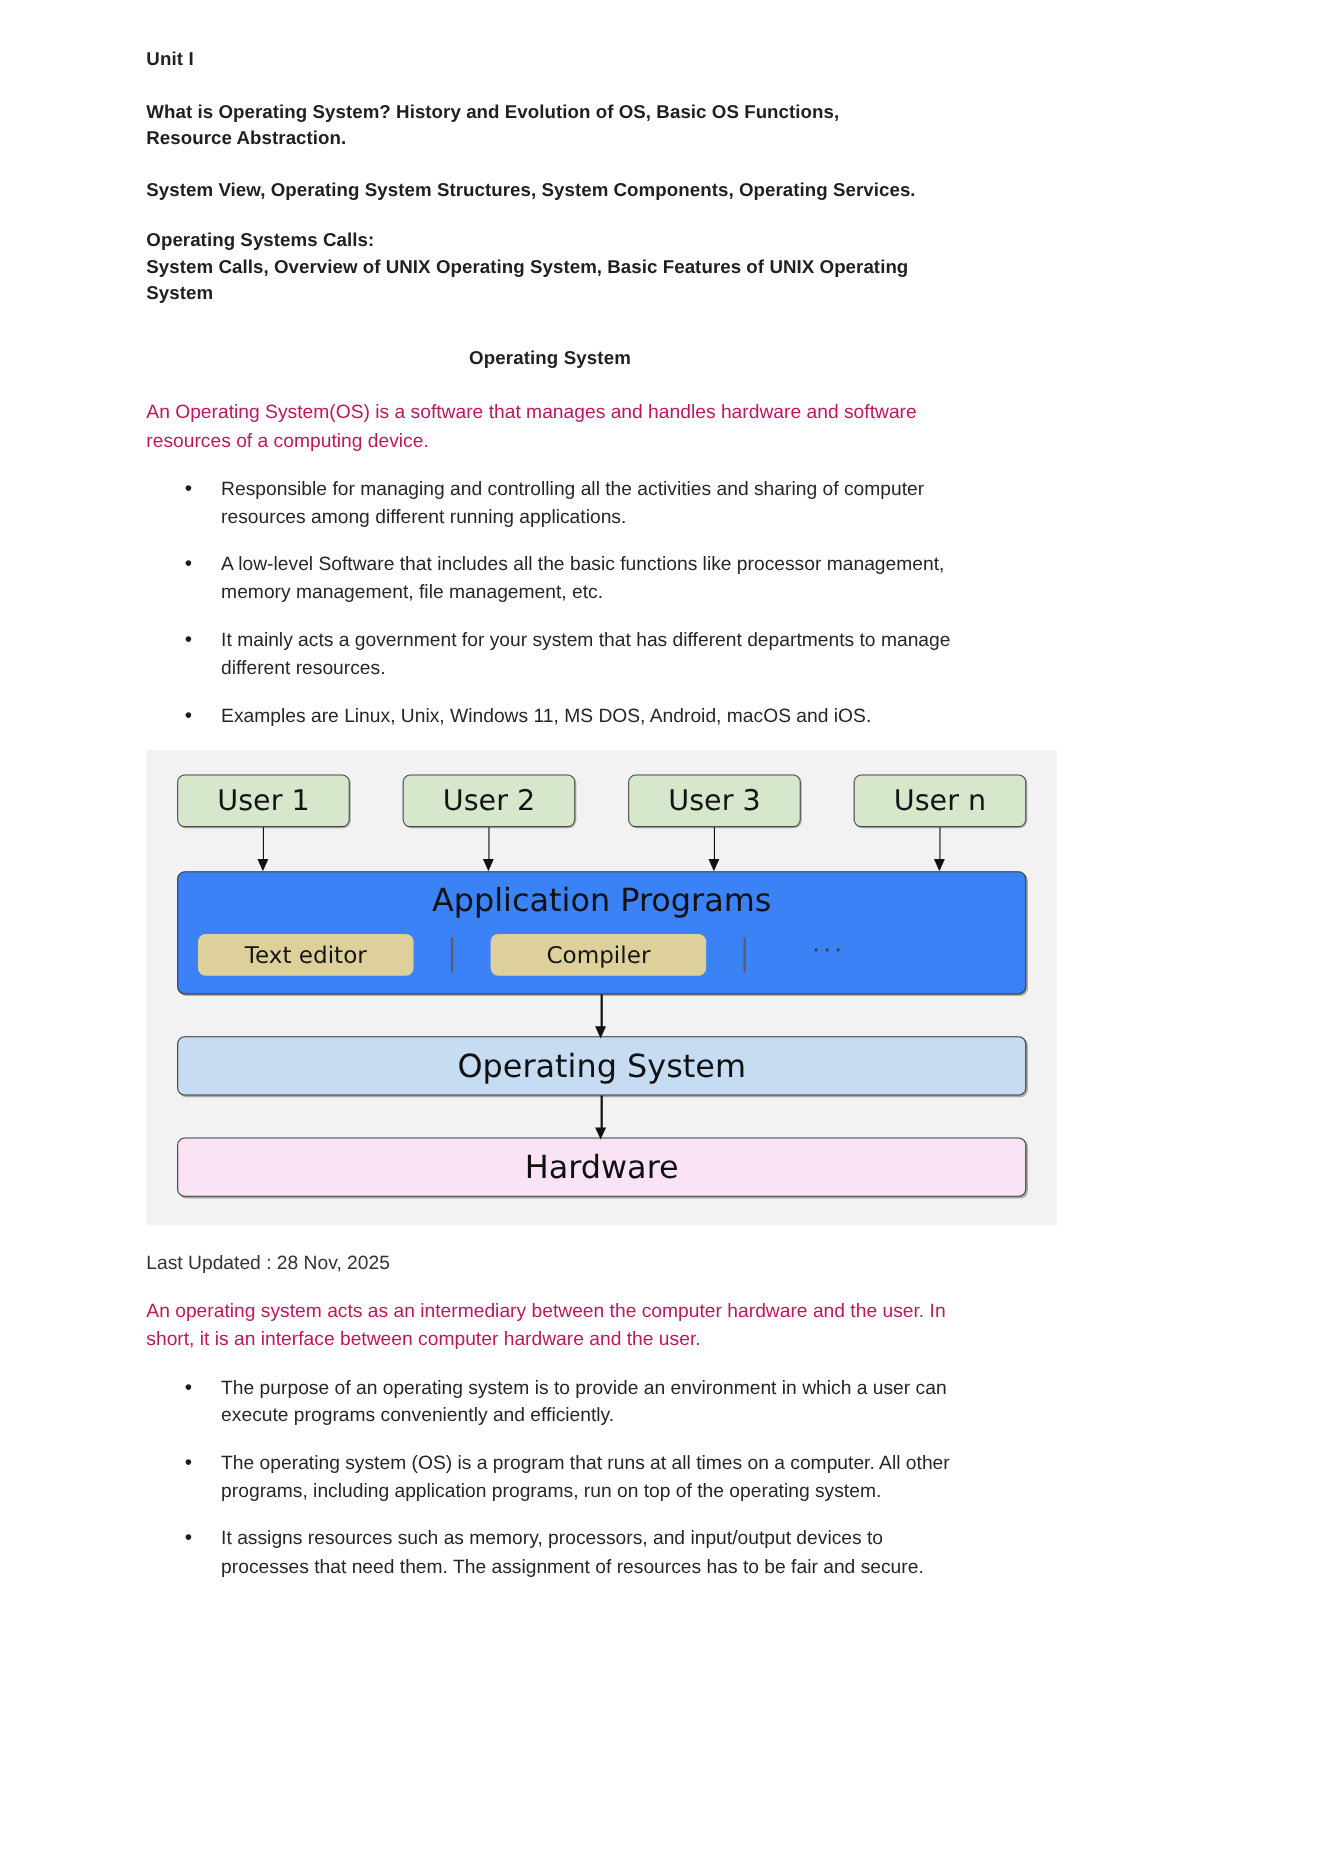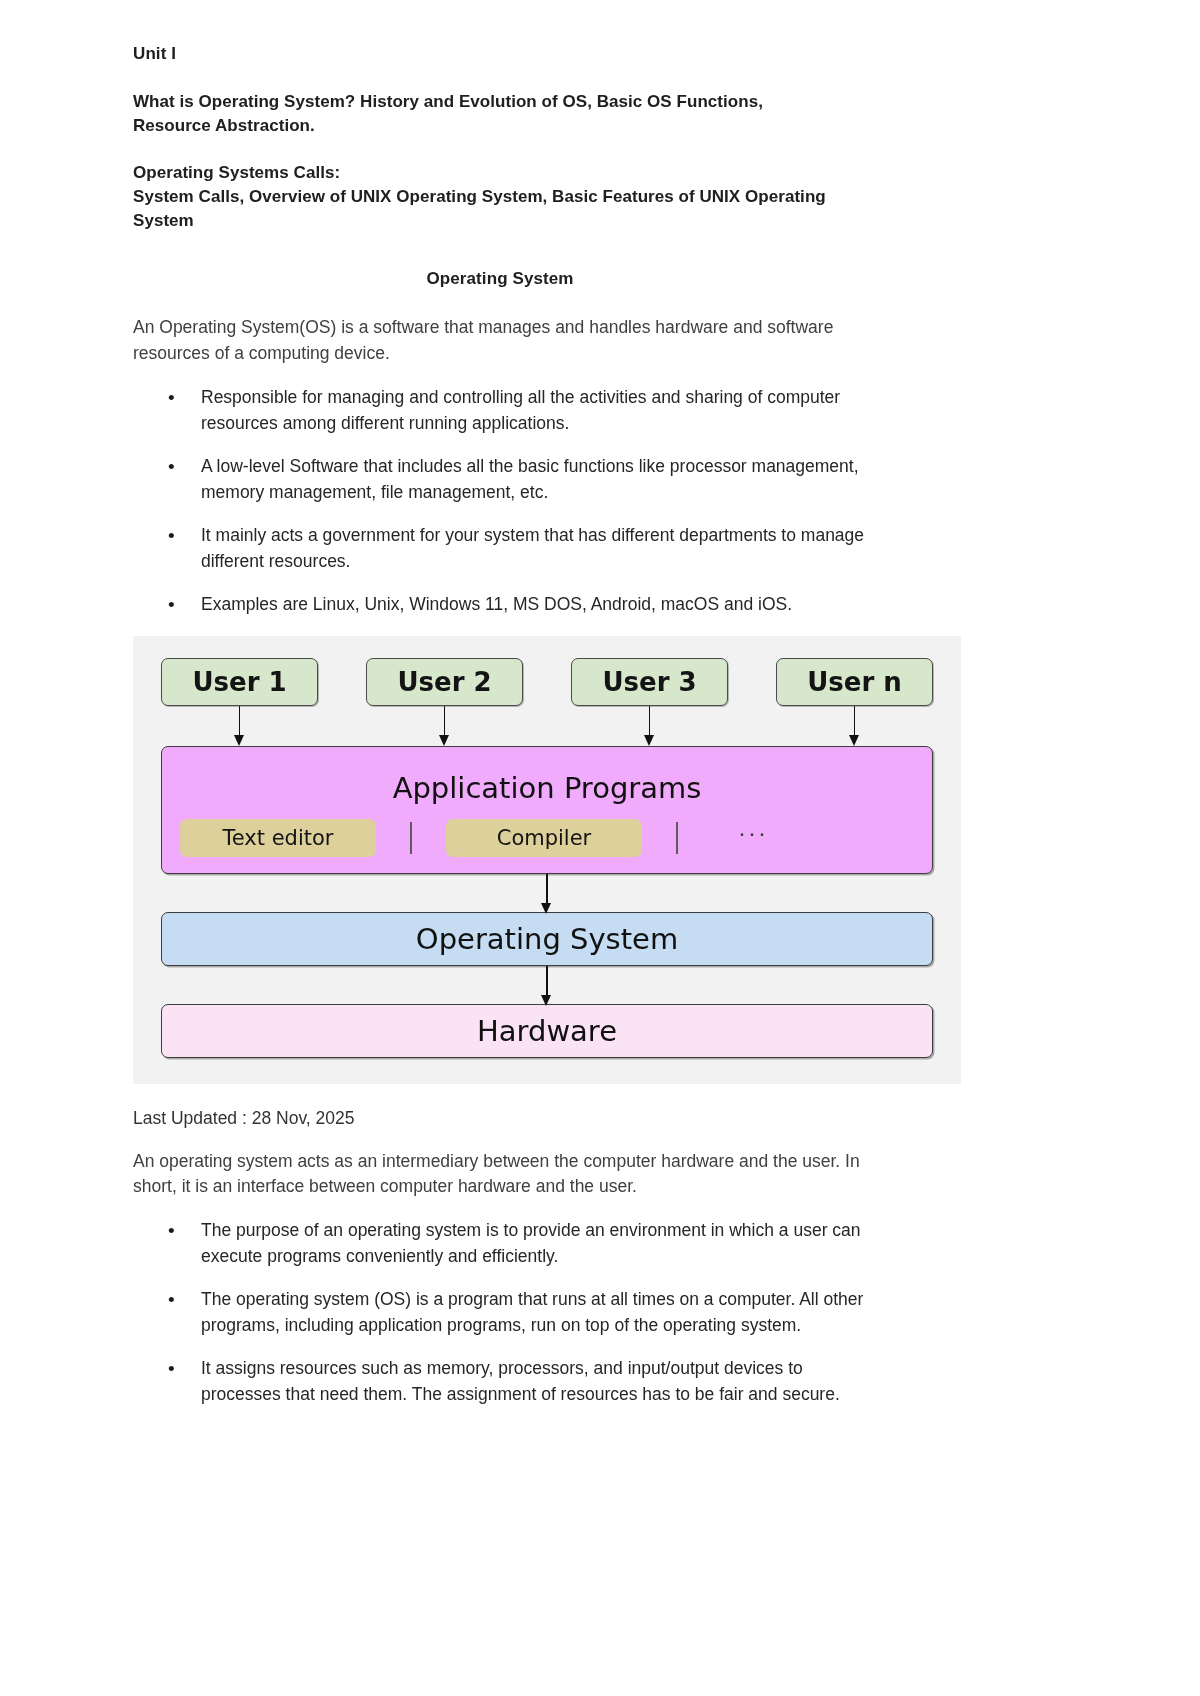--- a/index.html
+++ b/index.html
@@ -49,21 +49,21 @@
     font-weight: bold;
     margin: 36px 0 26px 0;
     letter-spacing: 0.1px;
   }
 
   
   p.body-text {
     font-size: 17.5px;
     line-height: 1.48;
     margin: 0 0 18px 0;
-    color: #404040;
+    color: #be185d;
     font-weight: 400;
   }
 
   
   ul.bullets {
     list-style: none;
     margin: 10px 0 12px 0;
     padding: 0 0 0 32px;
   }
   ul.bullets li {
@@ -105,21 +105,20 @@
     background: #d6e7cb;
     border: 1.4px solid #4a4a4a;
     border-radius: 7px;
     display: flex;
     align-items: center;
     justify-content: center;
     font-size: 26px;
     color: #141414;
     box-shadow: 1px 1px 0 rgba(0,0,0,0.25);
     font-family: "DejaVu Sans", sans-serif;
-    font-weight: bold;
   }
   .arrows-row {
     display: flex;
     justify-content: space-between;
     padding: 0 0 0 0;
     height: 40px;
   }
   .arrow-col {
     width: 157px;
     display: flex;
@@ -144,24 +143,24 @@
     position: absolute;
     left: 0.4px;
     top: 29px;
     width: 0; height: 0;
     border-left: 5.5px solid transparent;
     border-right: 5.5px solid transparent;
     border-top: 11px solid #111;
   }
 
   .app-box {
-    background: #f0abfc;
+    background: #3b82f6;
     border: 1.4px solid #3d3d3d;
     border-radius: 7px;
-    padding: 20px 16px 16px 16px;
+    padding: 4px 16px 16px 16px;
     box-shadow: 1.5px 1.5px 0 rgba(0,0,0,0.3);
   }
   .app-title {
     text-align: center;
     font-size: 29px;
     color: #111;
     margin: 4px 0 14px 0;
     font-family: "DejaVu Sans", sans-serif;
   }
   .app-items {
@@ -240,20 +239,21 @@
 
   <div class="syllabus">
     <div class="unit-title">Unit I</div>
 
     <div class="syl-block">
       <div class="syl-line">What is Operating System? History and Evolution of OS, Basic OS Functions,</div>
       <div class="syl-line">Resource Abstraction.</div>
     </div>
 
     <div class="syl-block">
+      <div class="syl-line">System View, Operating System Structures, System Components, Operating Services.</div>
     </div>
 
     <div class="syl-block">
       <div class="syl-line">Operating Systems Calls:</div>
       <div class="syl-line">System Calls, Overview of UNIX Operating System, Basic Features of UNIX Operating</div>
       <div class="syl-line">System</div>
     </div>
   </div>
 
   <div class="center-heading">Operating System</div>

